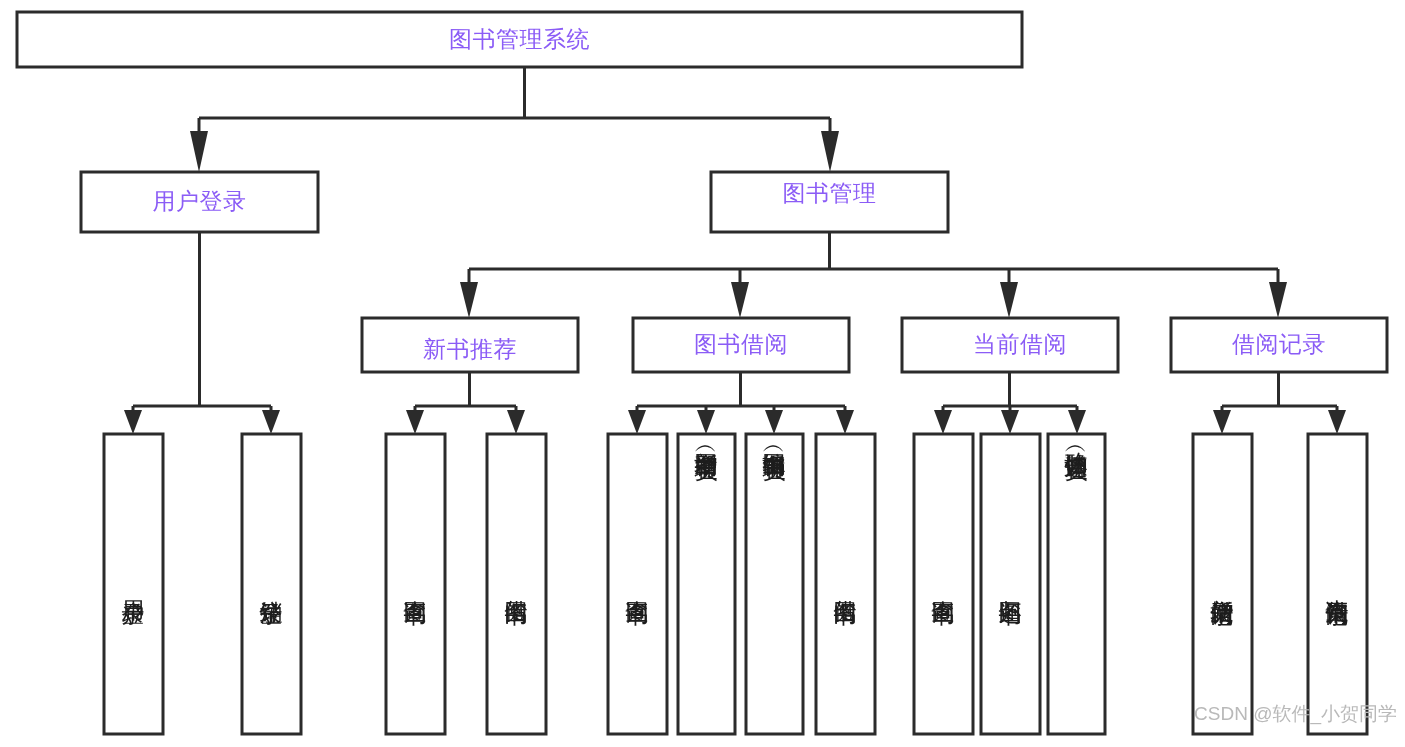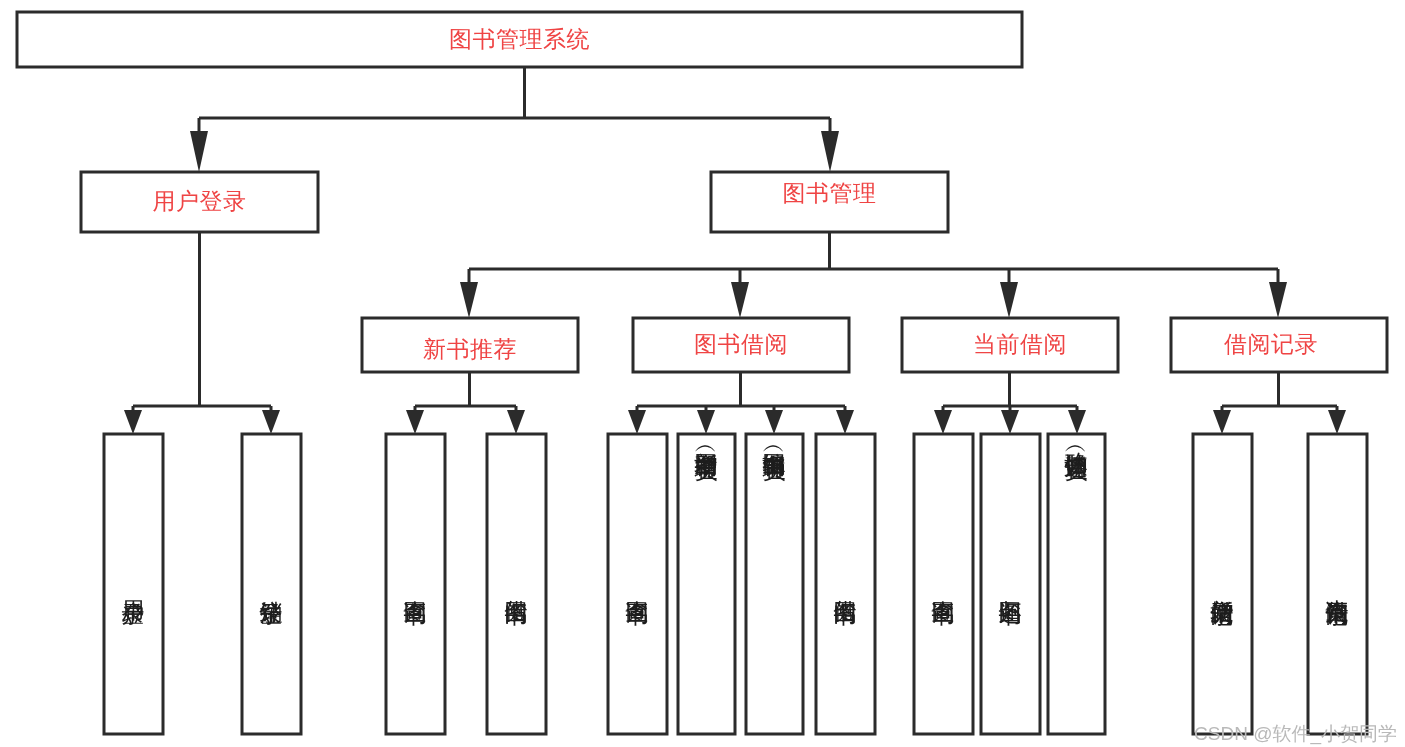--- a/index.html
+++ b/index.html
@@ -39,21 +39,21 @@
   }
   .arrow-head {
     fill: #2b2b2b;
     stroke: none;
   }
   .node-label-h {
     position: absolute;
     display: flex;
     align-items: center;
     justify-content: center;
-    color: #ef4444;
+    color: #8b5cf6;
     font-size: 23px;
     line-height: 1.1;
     letter-spacing: 0.5px;
     white-space: nowrap;
     pointer-events: none;
   }
   .node-label-v {
     position: absolute;
     display: flex;
     align-items: center;
@@ -63,21 +63,21 @@
     line-height: 1.22;
     letter-spacing: 1px;
     writing-mode: vertical-rl;
     text-orientation: upright;
     white-space: nowrap;
     pointer-events: none;
   }
   .watermark {
     position: absolute;
     right: 8px;
-    bottom: 0;
+    bottom: 20px;
     color: #b9b9b9;
     font-size: 19px;
     white-space: nowrap;
     pointer-events: none;
   }
 </style>
 </head>
 <body>
 
 <div id="diagram-root">
@@ -175,21 +175,21 @@
   </svg>
 
   <div class="node-label-h" style="left:17px; top:12px; width:1005px; height:55px;">图书管理系统</div>
 
   <div class="node-label-h" style="left:81px; top:172px; width:237px; height:60px;">用户登录</div>
   <div class="node-label-h" style="left:711px; top:172px; width:237px; height:44px;">图书管理</div>
 
   <div class="node-label-h" style="left:362px; top:318px; width:216px; height:64px;">新书推荐</div>
   <div class="node-label-h" style="left:633px; top:318px; width:216px; height:54px;">图书借阅</div>
   <div class="node-label-h" style="left:902px; top:318px; width:216px; height:54px;padding-left:10px;">当前借阅</div>
-  <div class="node-label-h" style="left:1171px; top:318px; width:200px; height:54px;">借阅记录</div>
+  <div class="node-label-h" style="left:1171px; top:318px; width:200px; height:54px;padding-left:8px;">借阅记录</div>
 
   <div class="node-label-v" style="left:104px; top:434px; width:59px; height:300px;">用户登录</div>
   <div class="node-label-v" style="left:242px; top:434px; width:59px; height:300px;">注销登录</div>
   <div class="node-label-v" style="left:386px; top:434px; width:59px; height:300px;">查询图书</div>
   <div class="node-label-v" style="left:487px; top:434px; width:59px; height:300px;">借阅图书</div>
   <div class="node-label-v" style="left:608px; top:434px; width:59px; height:300px;">查询图书</div>
   <div class="node-label-v" style="left:678px; top:434px; width:57px; height:300px; justify-content:flex-start;">新增图书（管理员）</div>
   <div class="node-label-v" style="left:746px; top:434px; width:57px; height:300px; justify-content:flex-start;">编辑图书（管理员）</div>
   <div class="node-label-v" style="left:816px; top:434px; width:59px; height:300px;">借阅图书</div>
   <div class="node-label-v" style="left:914px; top:434px; width:59px; height:300px;">查询图书</div>

